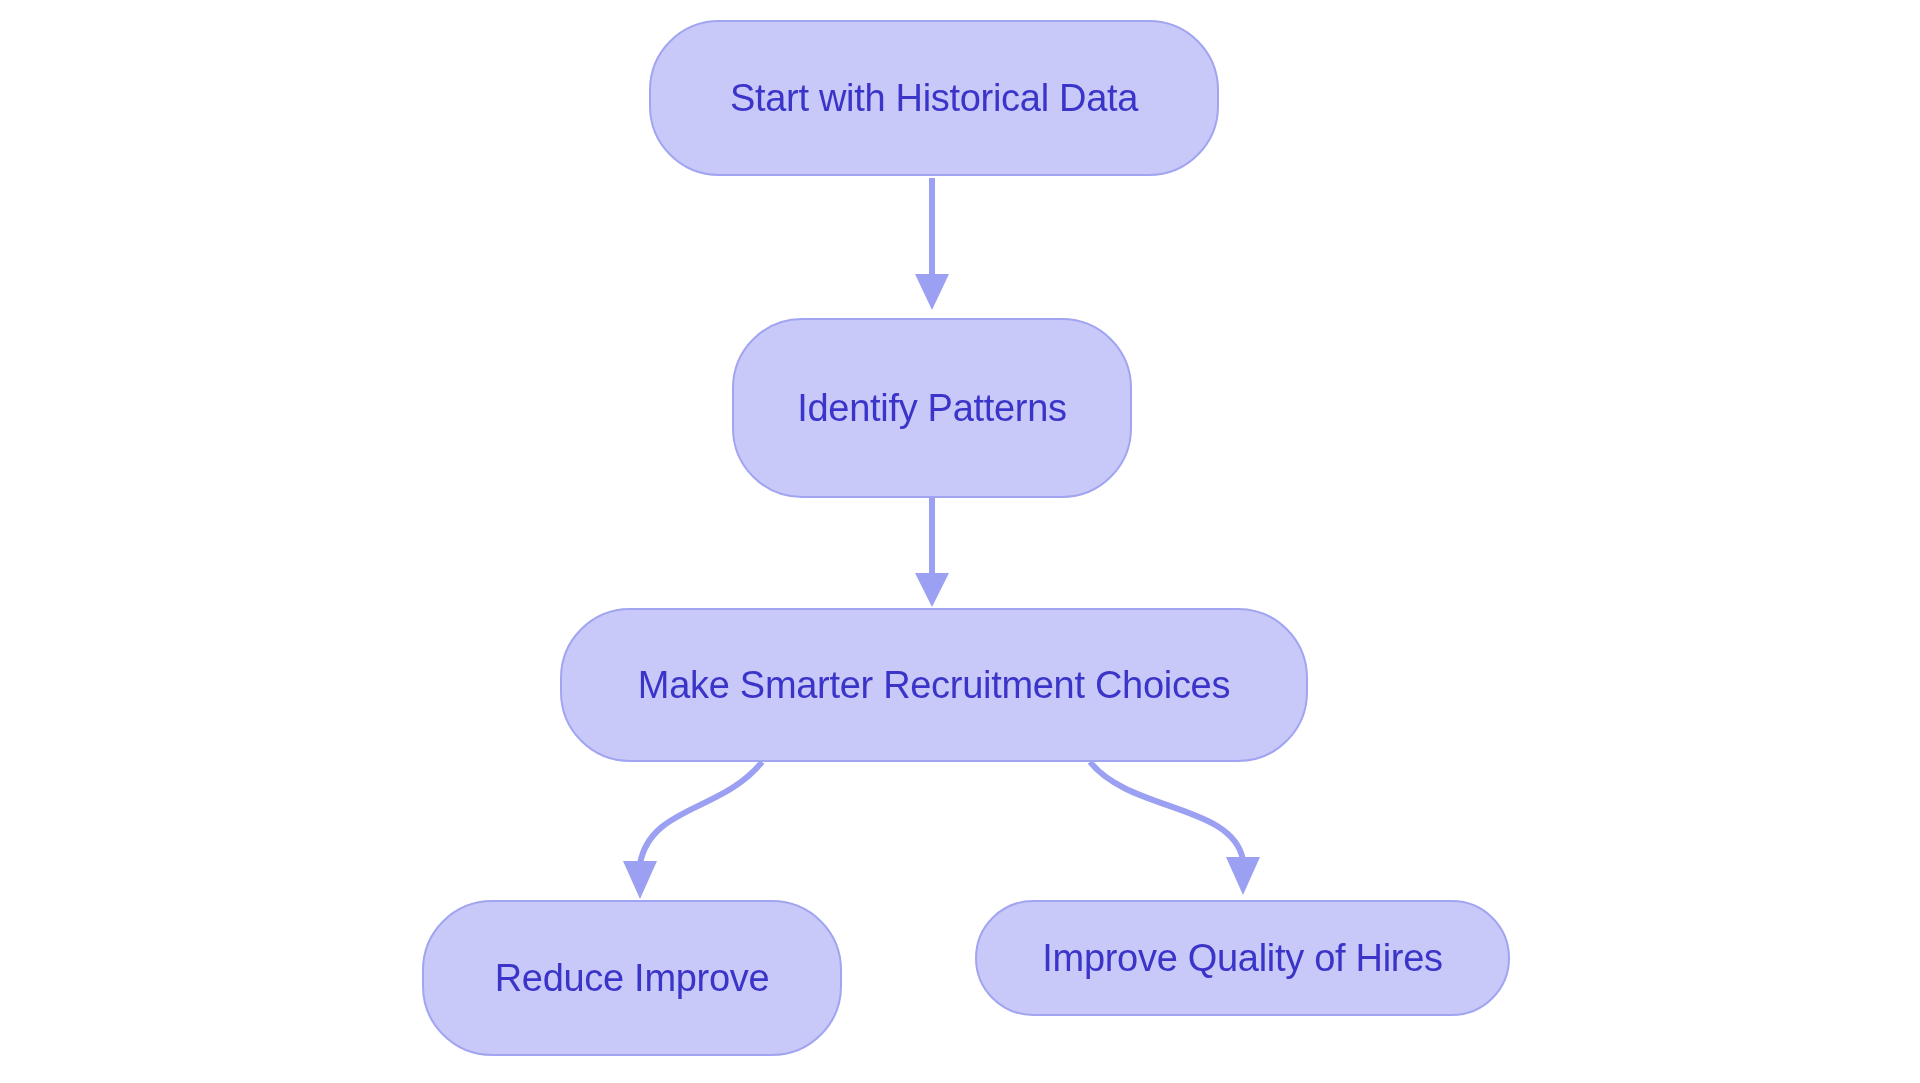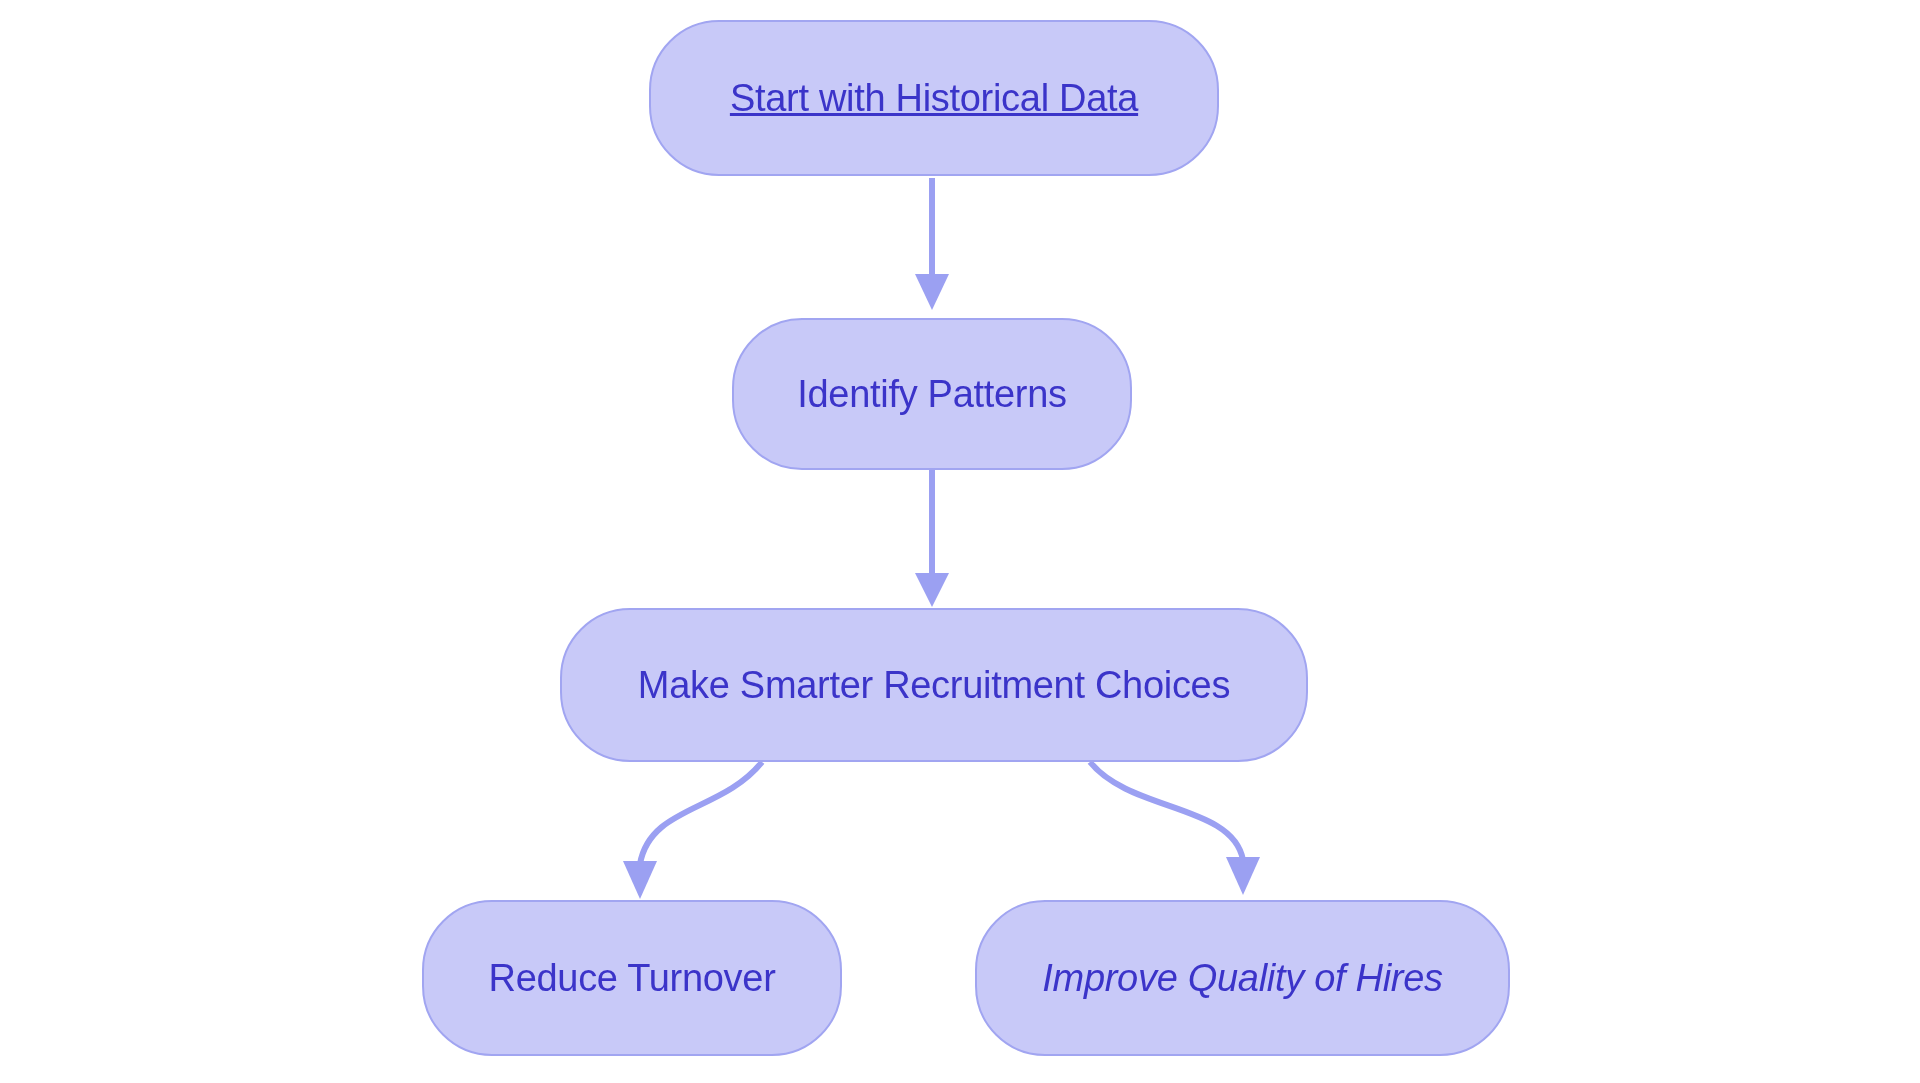--- a/index.html
+++ b/index.html
@@ -47,25 +47,25 @@
     justify-content: center;
     background: var(--node-fill);
     border: 2.5px solid var(--node-border);
     border-radius: 70px;
     color: var(--node-text);
     font-size: 38px;
     letter-spacing: -0.3px;
     text-align: center;
     white-space: nowrap;
   }
-  #n-start    { left: 649px; top: 20px;  width: 570px; height: 156px; text-decoration: underline; }
-  #n-patterns { left: 732px; top: 318px; width: 400px; height: 152px; }
+  #n-start    { left: 649px; top: 20px;  width: 570px; height: 156px; }
+  #n-patterns { left: 732px; top: 318px; width: 400px; height: 180px; }
   #n-choices  { left: 560px; top: 608px; width: 748px; height: 154px; text-align: right; }
   #n-turnover { left: 422px; top: 900px; width: 420px; height: 156px; }
-  #n-quality  { left: 975px; top: 900px; width: 535px; height: 156px; font-style: italic; }
+  #n-quality  { left: 975px; top: 900px; width: 535px; height: 116px; }
 </style>
 </head>
 <body>
 
 <div class="canvas">
 
   <svg class="edges" viewBox="0 0 1920 1083" xmlns="http://www.w3.org/2000/svg">
     <g>
       <path class="edge-line" d="M 932 178 L 932 276"></path>
       <polygon class="edge-head" points="915,274 949,274 932,310"></polygon>
@@ -90,20 +90,20 @@
 
   <div class="node" id="n-patterns">
     <span>Identify Patterns</span>
   </div>
 
   <div class="node" id="n-choices">
     <span>Make Smarter Recruitment Choices</span>
   </div>
 
   <div class="node" id="n-turnover">
-    <span>Reduce Turnover</span>
+    <span>Reduce Improve</span>
   </div>
 
   <div class="node" id="n-quality">
     <span>Improve Quality of Hires</span>
   </div>
 
 </div>
 
 </body></html>

